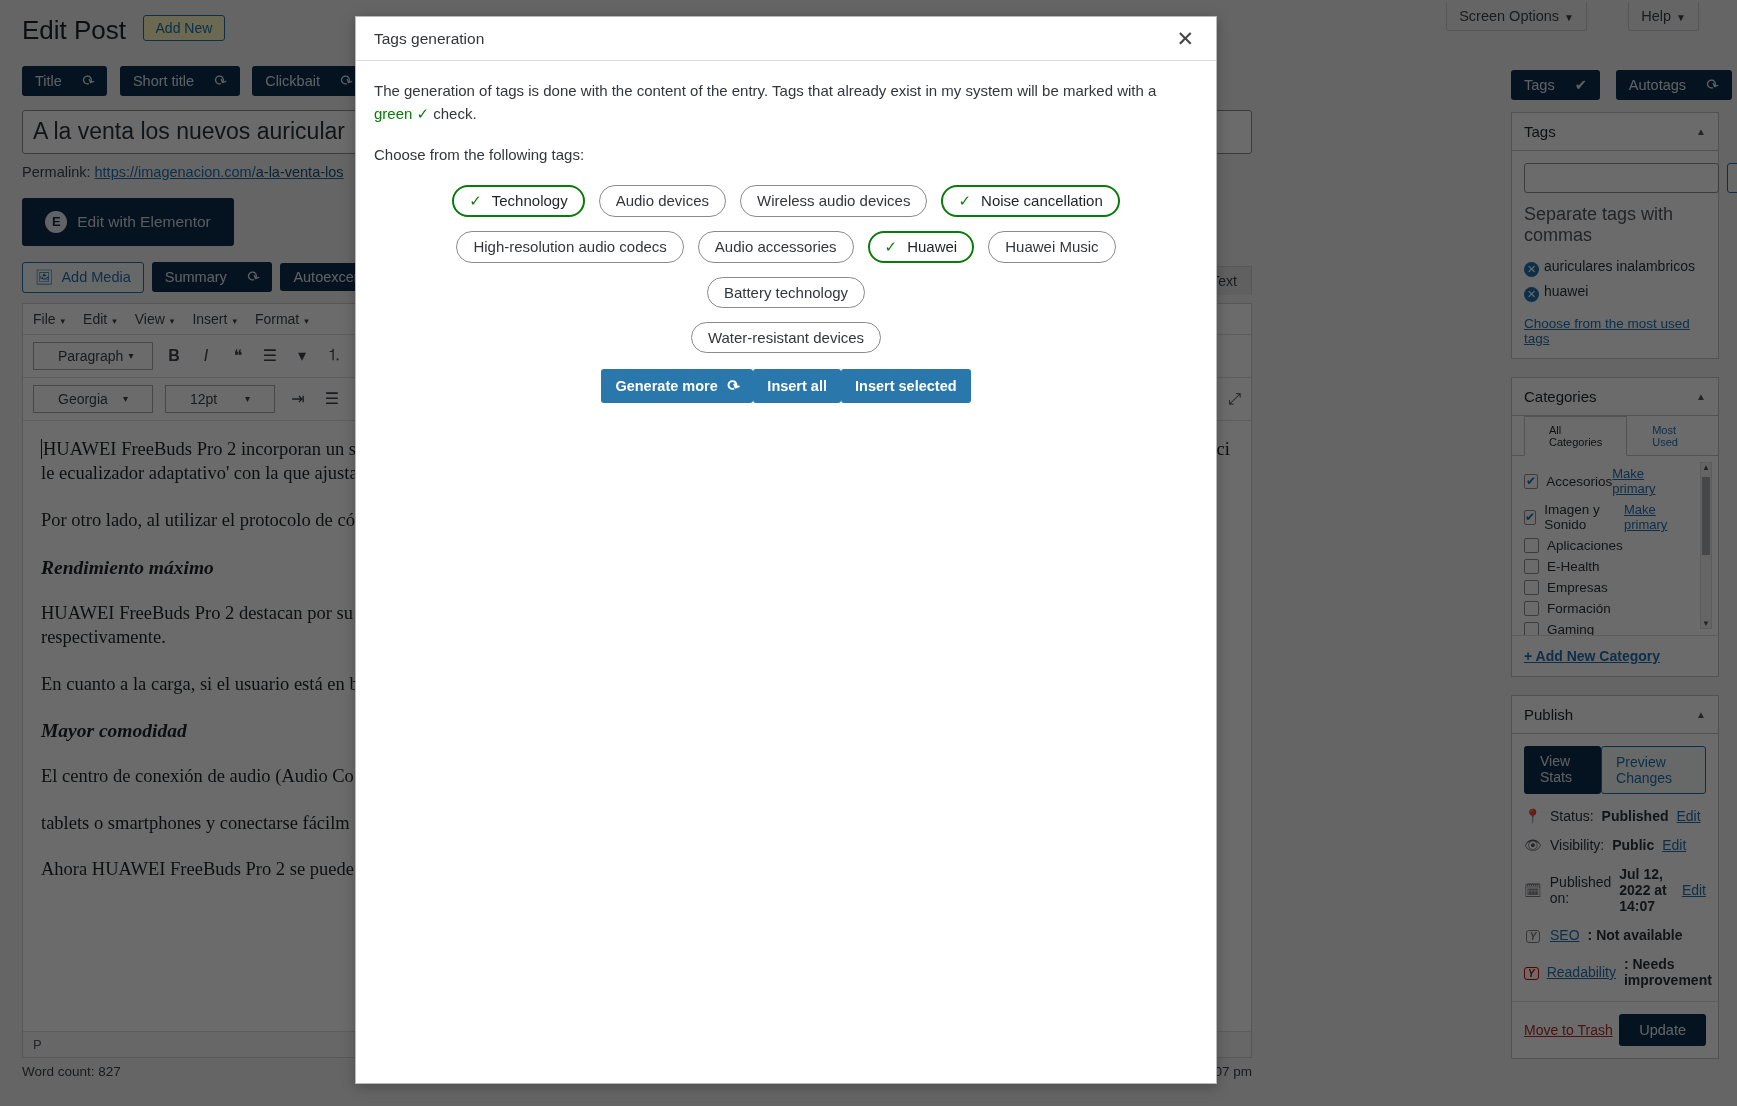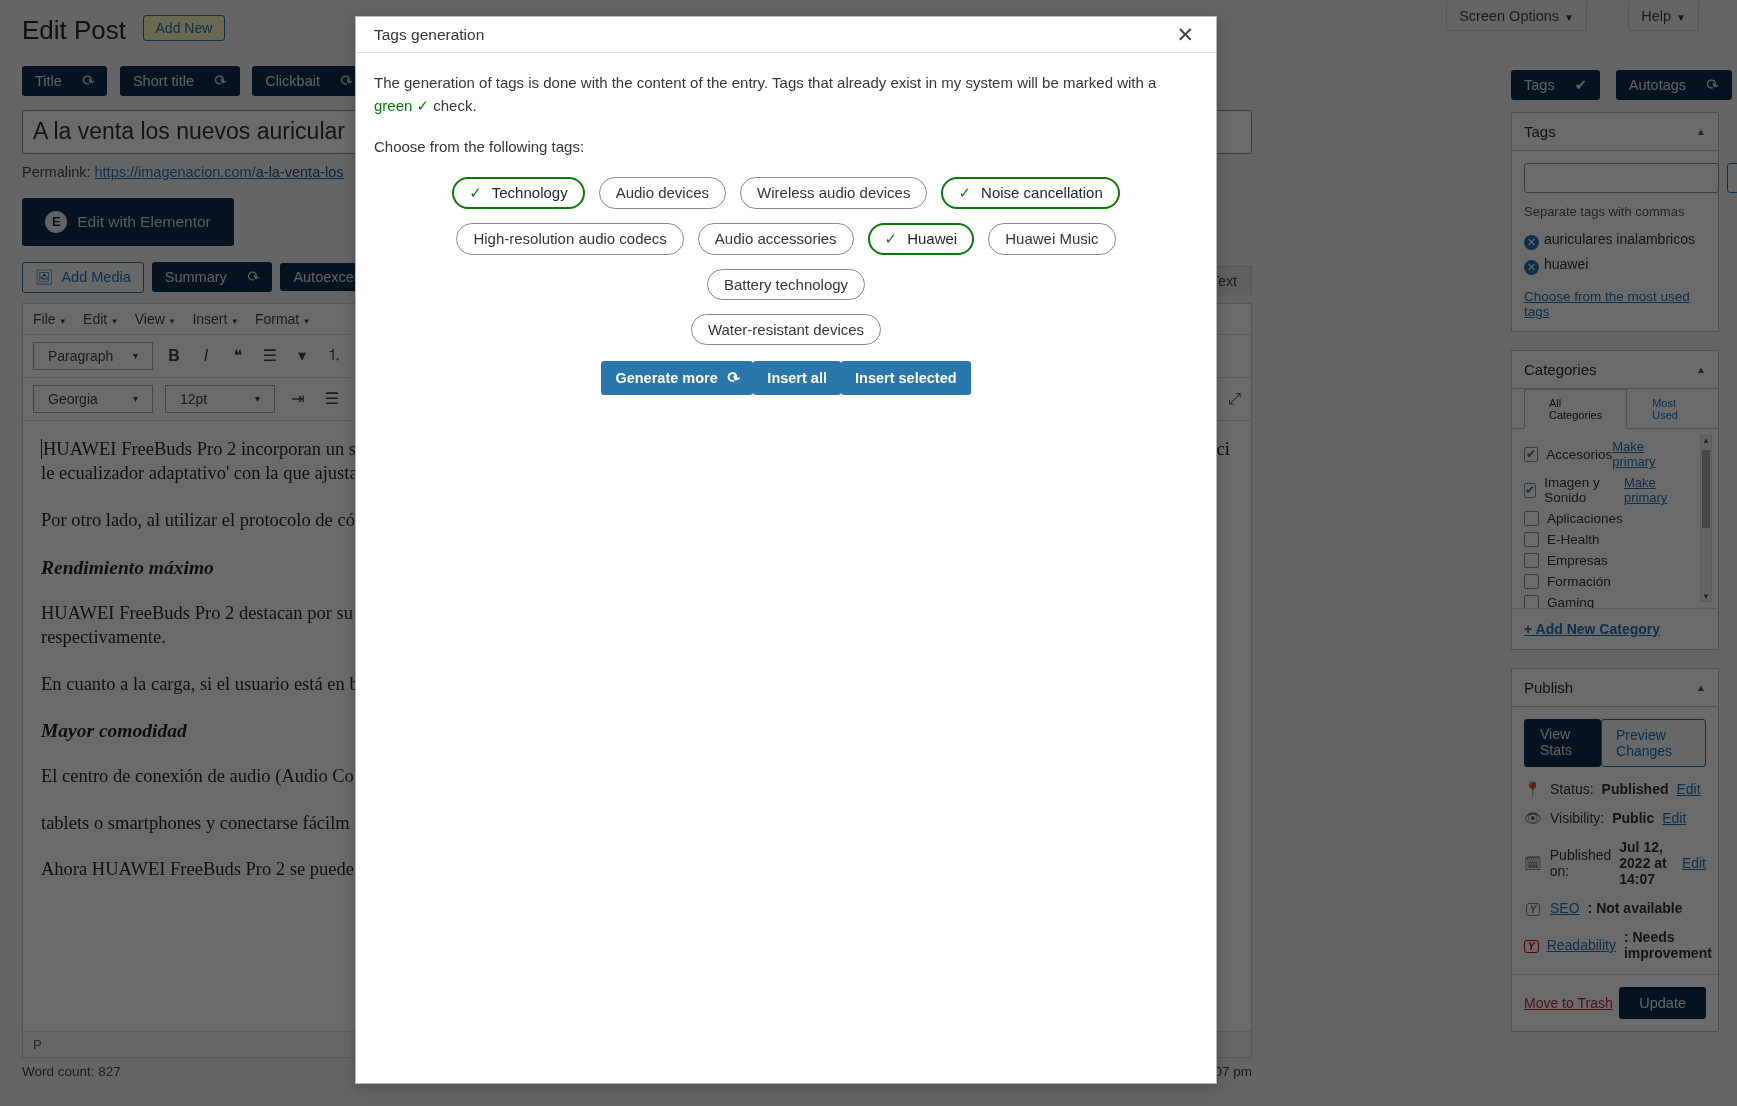--- a/index.html
+++ b/index.html
@@ -109,21 +109,21 @@
     font-size: 14px; color: #3c434a;
   }
   .mce-menubar span .caret { font-size: 9px; }
   .mce-toolbar {
     display:flex; align-items:center; gap: 10px; padding: 7px 10px;
     border-bottom: 1px solid #ddd;
   }
   .mce-select {
     border: 1px solid #a7aaad; background:#fff; height: 28px;
     display:flex; align-items:center; justify-content: space-between;
-    padding: 0 14px; font-size: 14px; color:#3c434a;
+    padding: 0 24px; font-size: 14px; color:#3c434a;
   }
   .sel-para { width: 120px; }
   .sel-font { width: 120px; }
   .sel-size { width: 110px; }
   .tb-ico { font-size: 16px; color:#3c434a; width: 22px; text-align:center; }
 
   .mce-toolbar2 {
     display:flex; align-items:center; gap: 12px; padding: 7px 10px;
     border-bottom: 1px solid #ddd;
   }
@@ -163,21 +163,21 @@
   .panel-body { padding: 12px; }
   .tag-add-row { display:flex; gap: 8px; }
   .tag-input {
     flex: 1; height: 30px; border: 1px solid #8c8f94; border-radius: 3px;
     background:#fff; font-size: 14px; padding: 0 6px; font-family: "Liberation Sans", sans-serif;
   }
   .add-btn {
     border: 1px solid #2271b1; background:#f6f7f7; color:#2271b1;
     border-radius: 3px; padding: 0 12px; font-size: 14px; height: 30px;
   }
-  .hint { margin-top: 11px; font-size: 13px; color: #50575e; }
+  .hint { margin-top: 11px; font-size: 18px; color: #50575e; }
   .taglist { margin-top: 12px; display:flex; flex-wrap: wrap; gap: 6px 14px; font-size: 14px; color:#2c3338; }
   .taglist .x {
     display:inline-flex; align-items:center; justify-content:center;
     width: 15px; height: 15px; border-radius:50%; background:#2271b1; color:#fff;
     font-size: 11px; margin-right: 5px; vertical-align: -2px;
   }
   .used-link { display:block; margin-top: 14px; font-size: 13.5px; color:#2271b1; text-decoration: underline; }
 
   .cat-tabs { display:flex; border-bottom: 1px solid #c3c4c7; margin: -12px -12px 0 -12px; padding: 0 12px; }
   .cat-tab {
@@ -232,21 +232,21 @@
   }
 
   
   #modal {
     position: absolute; left: 355px; top: 16px; width: 862px; height: 1068px;
     background: #fff; border: 1px solid #b9b9b9;
     box-shadow: 0 3px 12px rgba(0,0,0,.25);
     z-index: 10;
   }
   .modal-head {
-    height: 36px; border-bottom: 1px solid #dddddd;
+    height: 44px; border-bottom: 1px solid #dddddd;
     display:flex; align-items:center; padding: 0 18px;
   }
   .modal-title { font-size: 15.5px; color: #32373c; }
   .modal-close {
     margin-left:auto; font-size: 21px; color:#444; line-height: 1; padding: 2px 4px;
   }
   .modal-body { padding: 18px 18px 0 18px; }
   .intro {
     font-size: 15px; color: #32373c; line-height: 1.55; margin: 0 0 20px 0;
   }

